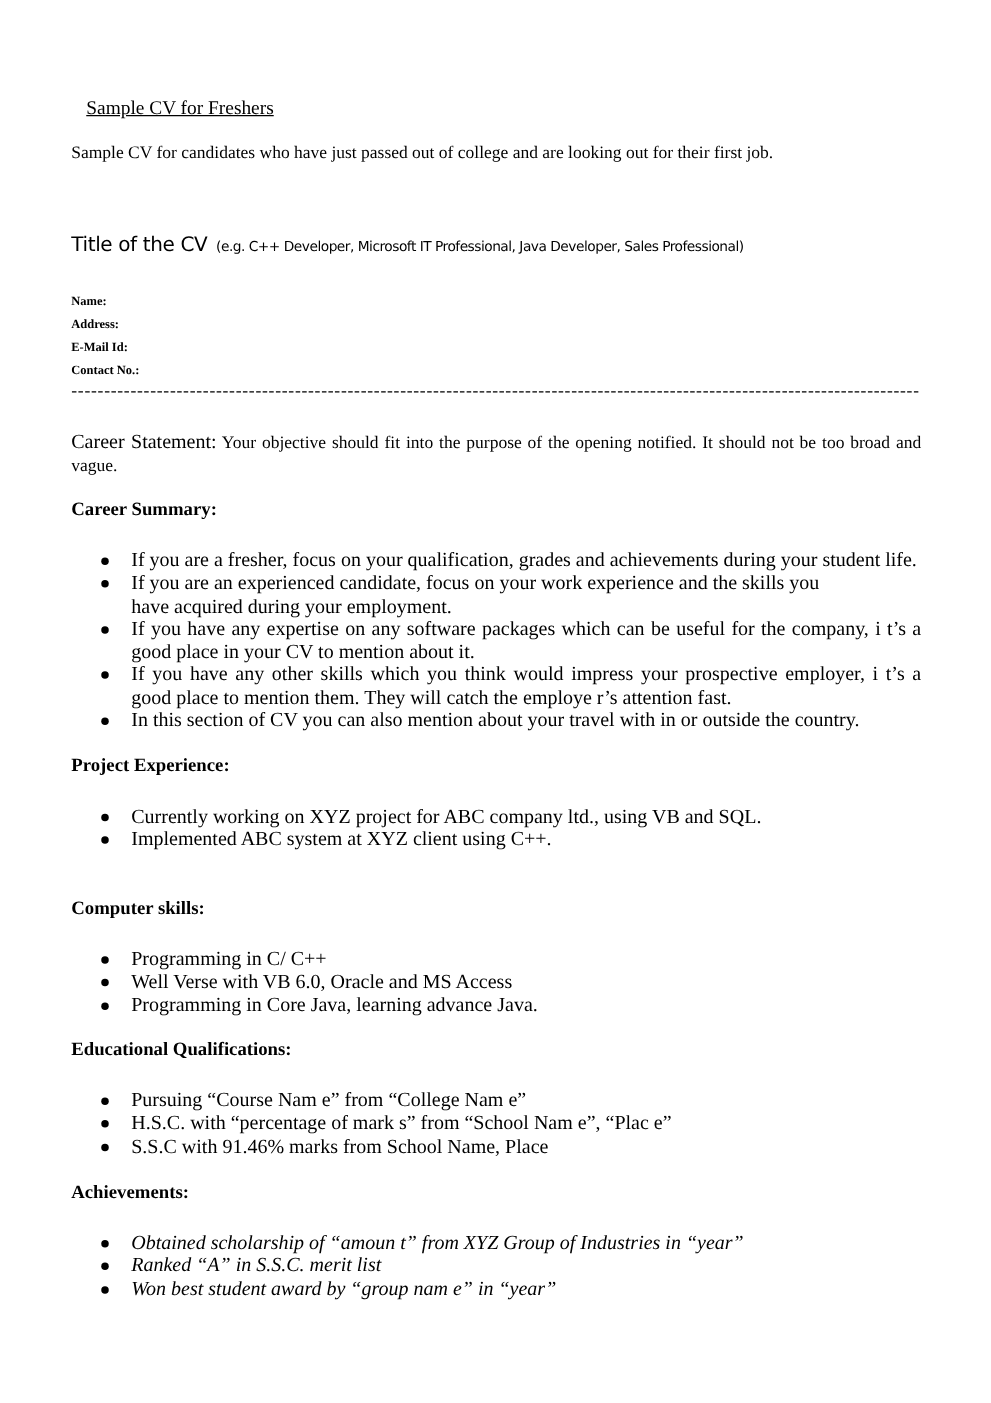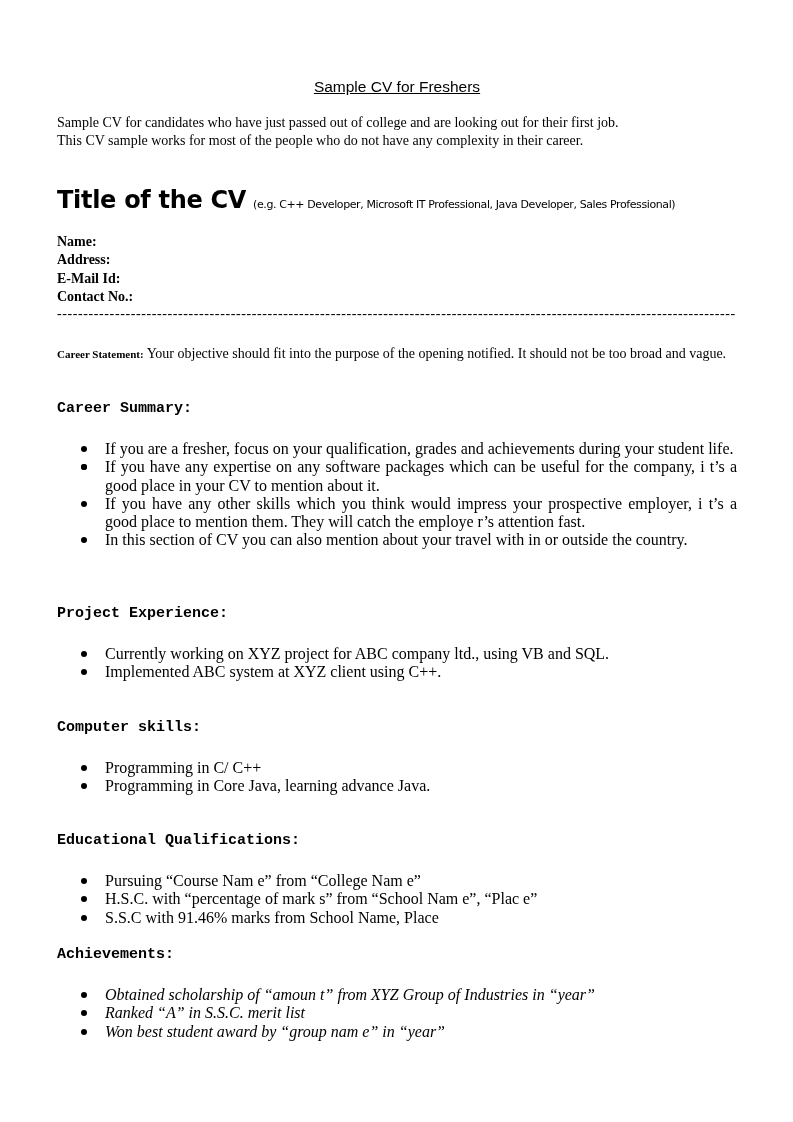--- a/index.html
+++ b/index.html
@@ -1,53 +1,52 @@
 <!DOCTYPE html>
 <html><head>
 <meta charset="utf-8">
 <style>
   html, body { margin: 0; padding: 0; background: #ffffff; }
   body { width: 793px; height: 1122px; position: relative; overflow: hidden; color: #000; }
   .page { position: absolute; left: 57px; top: 0; width: 680px; }
   .serif { font-family: "Liberation Serif", "DejaVu Serif", serif; }
 
   .doc-title {
-    position: absolute; left: 0; width: 680px; top: 78px;
-    text-align: center; font-size: 15.5px; text-decoration: underline;
-    font-family: Liberation Sans, sans-serif;
+    position: absolute; left: 12px; width: 680px; top: 78px;
+    font-size: 15.5px; text-decoration: underline;
+    font-family: Liberation Serif, serif;
   }
   .intro { position: absolute; left: 0; top: 114px; font-size: 14px; line-height: 18px; }
   .cv-title-line { position: absolute; left: 0; top: 186px; white-space: nowrap; }
-  .cv-title { font-size: 24px; font-weight: bold; font-family: "DejaVu Sans", "Liberation Sans", sans-serif; letter-spacing: -0.3px; }
+  .cv-title { font-size: 16px; font-weight: normal; font-family: "DejaVu Sans", "Liberation Sans", sans-serif; letter-spacing: -0.3px; }
   .cv-title-hint { font-size: 11px; font-family: "DejaVu Sans", "Liberation Sans", sans-serif; letter-spacing: -0.4px; margin-left: 3px; }
 
-  .contact { position: absolute; left: 0; top: 233px; font-size: 14px; line-height: 18.3px; font-weight: bold; }
+  .contact { position: absolute; left: 0; top: 233px; font-size: 10px; line-height: 18.3px; font-weight: bold; }
   .contact div { height: 18.3px; }
   .dash-line { position: absolute; left: 0; top: 307px; width: 678px; font-size: 14px; line-height: 14px; white-space: nowrap; overflow: hidden; letter-spacing: 0.6px; }
 
   .career-statement { position: absolute; left: 0; top: 344px; width: 680px; font-size: 14px; line-height: 19px; text-align: justify; }
-  .career-statement b { font-weight: bold; font-size: 11px; }
+  .career-statement b { font-weight: normal; font-size: 16px; }
 
-  .section-heading { position: absolute; left: 0; font-size: 15px; font-weight: bold; font-family: Liberation Mono, monospace; }
+  .section-heading { position: absolute; left: 0; font-size: 15px; font-weight: bold; font-family: Liberation Serif, serif; }
 
   ul.bullets { position: absolute; left: 0; margin: 0; padding: 0; list-style: none; width: 680px; }
   ul.bullets li { position: relative; padding-left: 48px; font-size: 16px; line-height: 18.3px; }
   ul.bullets li .bullet { position: absolute; left: 24px; top: 6px; width: 6px; height: 6px; border-radius: 50%; background: #000; }
   ul.bullets li .text { display: block; text-align: left; }
 </style>
 </head>
 <body>
 
 <div class="page serif">
 
   <div class="doc-title">Sample CV for Freshers</div>
 
   <div class="intro">
     <div>Sample CV for candidates who have just passed out of college and are looking out for their first job.</div>
-    <div>This CV sample works for most of the people who do not have any complexity in their career.</div>
   </div>
 
   <div class="cv-title-line">
     <span class="cv-title">Title of the CV</span>
     <span class="cv-title-hint">(e.g. C++ Developer, Microsoft IT Professional, Java Developer, Sales Professional)</span>
   </div>
 
   <div class="contact">
     <div>Name:</div>
     <div>Address:</div>
@@ -63,20 +62,21 @@
   </div>
 
   <div class="section-heading" style="top:400px;">Career Summary:</div>
   <ul class="bullets" style="top:440px;">
     <li>
         <span class="bullet"></span>
         <span class="text" style="text-align:justify;">If you are a fresher, focus on your qualification, grades and achievements during your student life.</span>
       </li>
     <li>
         <span class="bullet"></span>
+        <span class="text" style="width:580px;">If you are an experienced candidate, focus on your work experience and the skills you have acquired during your employment.</span>
       </li>
     <li>
         <span class="bullet"></span>
         <span class="text" style="text-align:justify;">If you have any expertise on any software packages which can be useful for the company, i   t’s a good place in your CV to mention about it.</span>
       </li>
     <li>
         <span class="bullet"></span>
         <span class="text" style="text-align:justify;">If you have any other skills which you think would impress your prospective employer, i   t’s a good place to mention them. They will catch the employe   r’s attention fast.</span>
       </li>
     <li>
@@ -95,20 +95,24 @@
         <span class="bullet"></span>
         <span class="text">Implemented ABC system at XYZ client using C++.</span>
       </li>
   </ul>
 
   <div class="section-heading" style="top:719px;text-align:center;">Computer skills:</div>
   <ul class="bullets" style="top:759px;">
     <li>
         <span class="bullet"></span>
         <span class="text">Programming in C/ C++</span>
+      </li>
+    <li>
+        <span class="bullet"></span>
+        <span class="text">Well Verse with VB 6.0, Oracle and MS Access</span>
       </li>
     <li>
         <span class="bullet"></span>
         <span class="text">Programming in Core Java, learning advance Java.</span>
       </li>
   </ul>
 
   <div class="section-heading" style="top:832px;">Educational Qualifications:</div>
   <ul class="bullets" style="top:872px;">
     <li>

